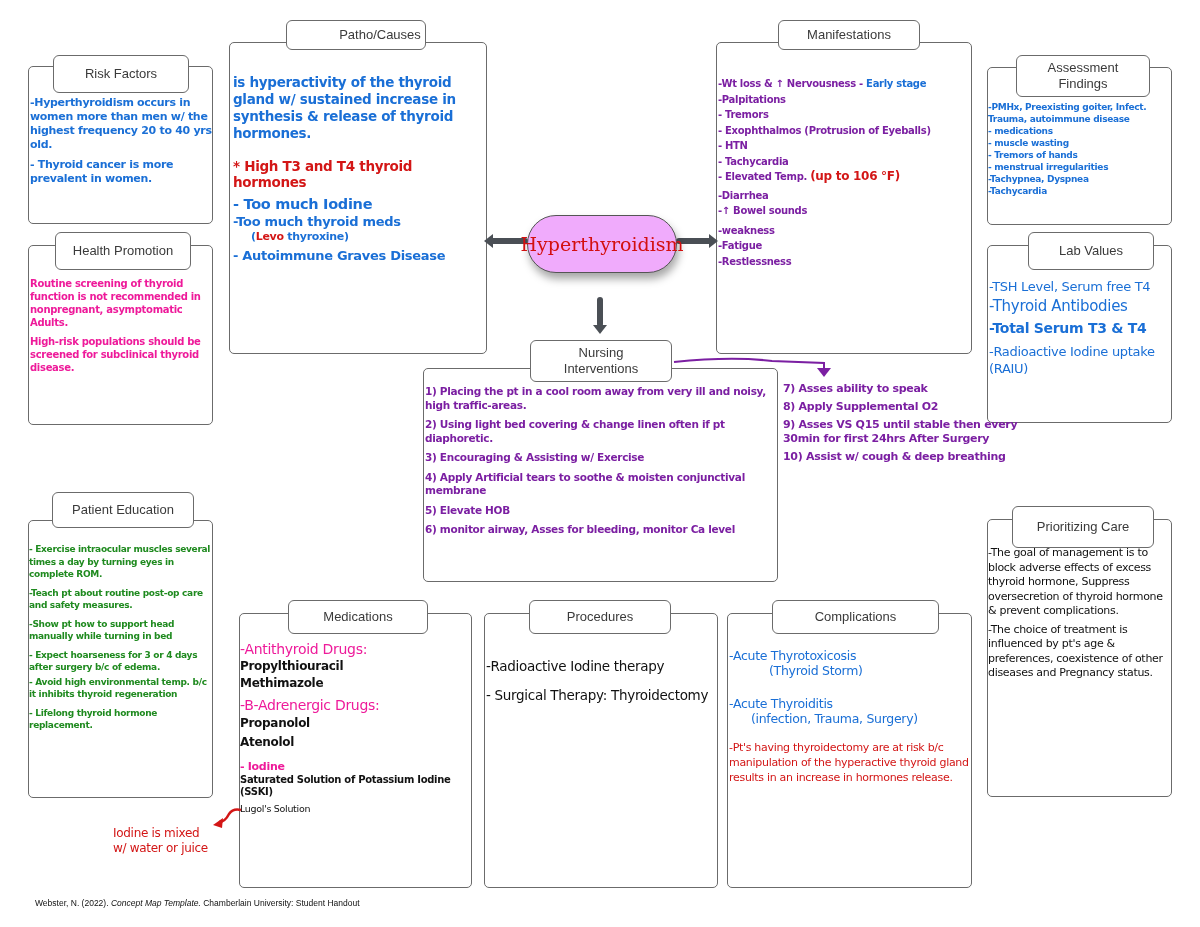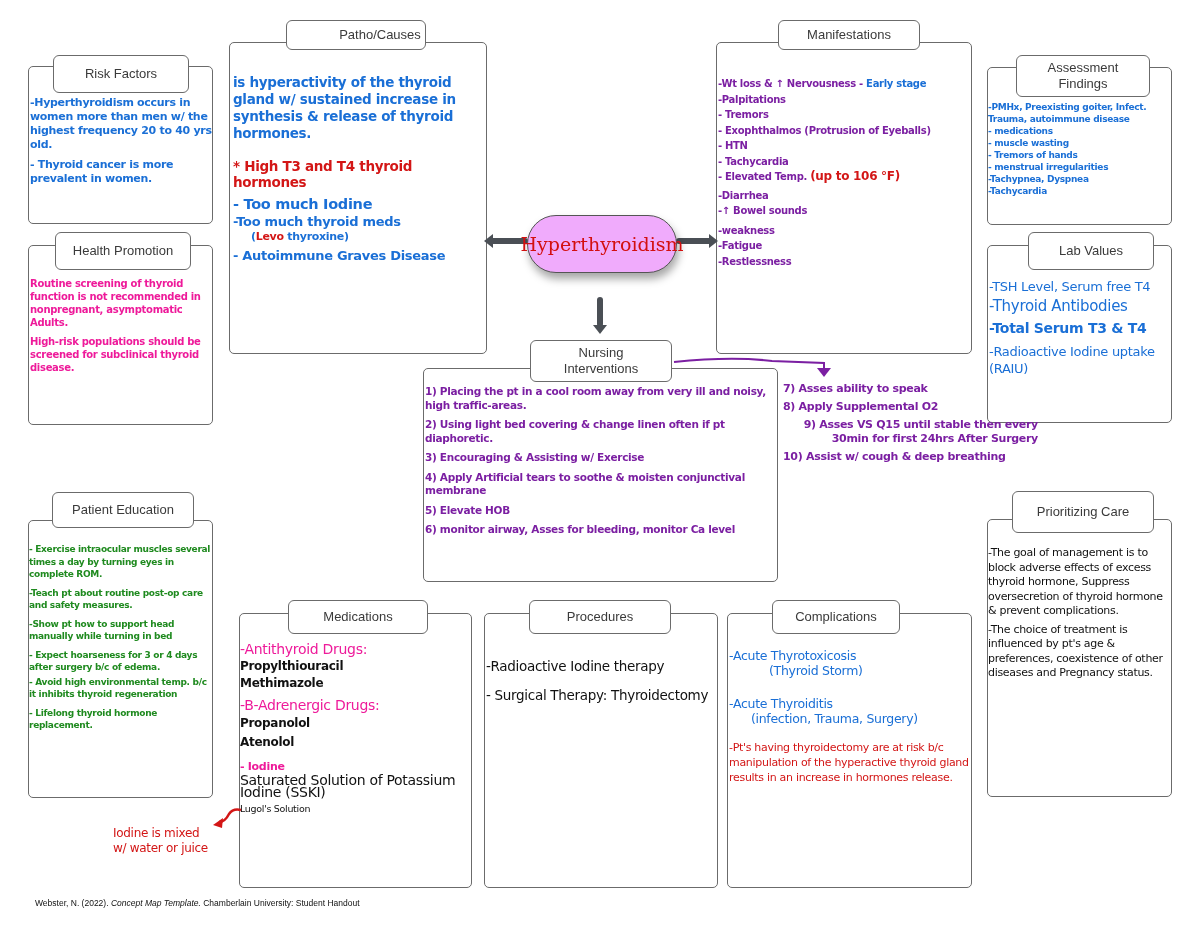--- a/index.html
+++ b/index.html
@@ -129,21 +129,21 @@
   <div class="gap">6) monitor airway, Asses for bleeding, monitor Ca level</div>
 </div>
 
 <svg style="position:absolute;left:672px;top:352px;z-index:2;" width="170" height="30" viewBox="0 0 170 30">
   <path d="M2 10 Q60 4 100 9 L152 11 L152 18" stroke="#7b1fa2" stroke-width="2" fill="none"></path>
   <polygon points="145,16 159,16 152,25" fill="#7b1fa2"></polygon>
 </svg>
 <div class="hand purple" style="left:783px;top:382px;width:255px;font-size:11px;line-height:14px;">
   <div>7) Asses ability to speak</div>
   <div style="margin-top:4px;">8) Apply Supplemental O2</div>
-  <div style="margin-top:4px;text-align:right;">9) Asses VS Q15 until stable then every 30min for first 24hrs After Surgery</div>
+  <div style="margin-top:4px;">9) Asses VS Q15 until stable then every 30min for first 24hrs After Surgery</div>
   <div style="margin-top:4px;">10) Assist w/ cough &amp; deep breathing</div>
 </div>
 
 <div class="box" style="left:28px;top:520px;width:185px;height:278px;"></div>
 <div class="tab" style="left:52px;top:492px;width:142px;height:36px;">Patient Education</div>
 <div class="hand green" style="left:29px;top:543px;width:184px;font-size:9px;line-height:12.5px;">
   <div>- Exercise intraocular muscles several times a day by turning eyes in complete ROM.</div>
   <div class="gap">-Teach pt about routine post-op care and safety measures.</div>
   <div class="gap">-Show pt how to support head manually while turning in bed</div>
   <div class="gap">- Expect hoarseness for 3 or 4 days after surgery b/c of edema.</div>
@@ -154,52 +154,52 @@
 <div class="box" style="left:239px;top:613px;width:233px;height:275px;"></div>
 <div class="tab" style="left:288px;top:600px;width:140px;height:34px;">Medications</div>
 <div class="hand" style="left:240px;top:640px;width:232px;">
   <div class="pink" style="font-size:14px;line-height:18px;font-weight:normal;">-Antithyroid Drugs:</div>
   <div class="black" style="font-size:12px;line-height:17px;">Propylthiouracil</div>
   <div class="black" style="font-size:12px;line-height:17px;">Methimazole</div>
   <div class="pink" style="font-size:14px;line-height:18px;margin-top:4px;font-weight:normal;">-B-Adrenergic Drugs:</div>
   <div class="black" style="font-size:12px;line-height:19px;">Propanolol</div>
   <div class="black" style="font-size:12px;line-height:19px;">Atenolol</div>
   <div class="pink" style="font-size:11px;line-height:14px;margin-top:8px;">- Iodine</div>
-  <div class="black" style="font-size:14px;line-height:12px;font-weight:normal;">Saturated Solution of Potassium Iodine (SSKI)</div>
+  <div class="black" style="font-size:10px;line-height:12px;font-weight:bold;">Saturated Solution of Potassium Iodine (SSKI)</div>
   <div class="black" style="font-size:9.5px;line-height:14px;margin-top:4px;font-weight:normal;">Lugol's Solution</div>
 </div>
 <svg style="position:absolute;left:205px;top:800px;z-index:2;" width="40" height="35" viewBox="0 0 40 35">
   <path d="M36 10 Q28 8 24 14 Q20 22 14 22" stroke="#d31616" stroke-width="2.5" fill="none"></path>
   <polygon points="8,25 18,18 17,28" fill="#d31616"></polygon>
 </svg>
 <div class="hand red" style="left:113px;top:826px;width:95px;font-size:12px;line-height:15px;font-weight:normal;">Iodine is mixed w/ water or juice</div>
 
 <div class="box" style="left:484px;top:613px;width:234px;height:275px;"></div>
 <div class="tab" style="left:529px;top:600px;width:142px;height:34px;">Procedures</div>
 <div class="hand black" style="left:486px;top:658px;width:232px;font-size:13.5px;line-height:17px;font-weight:normal;">
   <div>-Radioactive Iodine therapy</div>
   <div style="margin-top:12px;">- Surgical Therapy: Thyroidectomy</div>
 </div>
 
 <div class="box" style="left:727px;top:613px;width:245px;height:275px;"></div>
-<div class="tab" style="left:772px;top:600px;width:128px;height:34px;">Complications</div>
+<div class="tab" style="left:772px;top:600px;width:167px;height:34px;">Complications</div>
 <div class="hand" style="left:729px;top:648px;width:244px;">
   <div class="blue" style="font-size:12.5px;line-height:15px;font-weight:normal;">
     <div>-Acute Thyrotoxicosis</div>
     <div style="padding-left:40px;">(Thyroid Storm)</div>
   </div>
   <div class="blue" style="font-size:12.5px;line-height:15px;margin-top:18px;font-weight:normal;">
     <div>-Acute Thyroiditis</div>
     <div style="padding-left:22px;">(infection, Trauma, Surgery)</div>
   </div>
   <div class="red" style="font-size:11px;line-height:15px;margin-top:14px;font-weight:normal;">-Pt's having thyroidectomy are at risk b/c manipulation of the hyperactive thyroid gland results in an increase in hormones release.</div>
 </div>
 
 <div class="box" style="left:987px;top:519px;width:185px;height:278px;"></div>
-<div class="tab" style="left:1012px;top:491px;width:142px;height:42px;">Prioritizing Care</div>
+<div class="tab" style="left:1012px;top:506px;width:142px;height:42px;">Prioritizing Care</div>
 <div class="hand black" style="left:988px;top:546px;width:186px;font-size:11px;line-height:14.5px;font-weight:normal;">
   <div>-The goal of management is to block adverse effects of excess thyroid hormone, Suppress oversecretion of thyroid hormone &amp; prevent complications.</div>
   <div style="margin-top:4px;">-The choice of treatment is influenced by pt's age &amp; preferences, coexistence of other diseases and Pregnancy status.</div>
 </div>
 
 <div class="footer">
   <span>Webster, N. (2022).</span>
   <i>Concept Map Template.</i>
   <span>Chamberlain University: Student Handout</span>
 </div>

